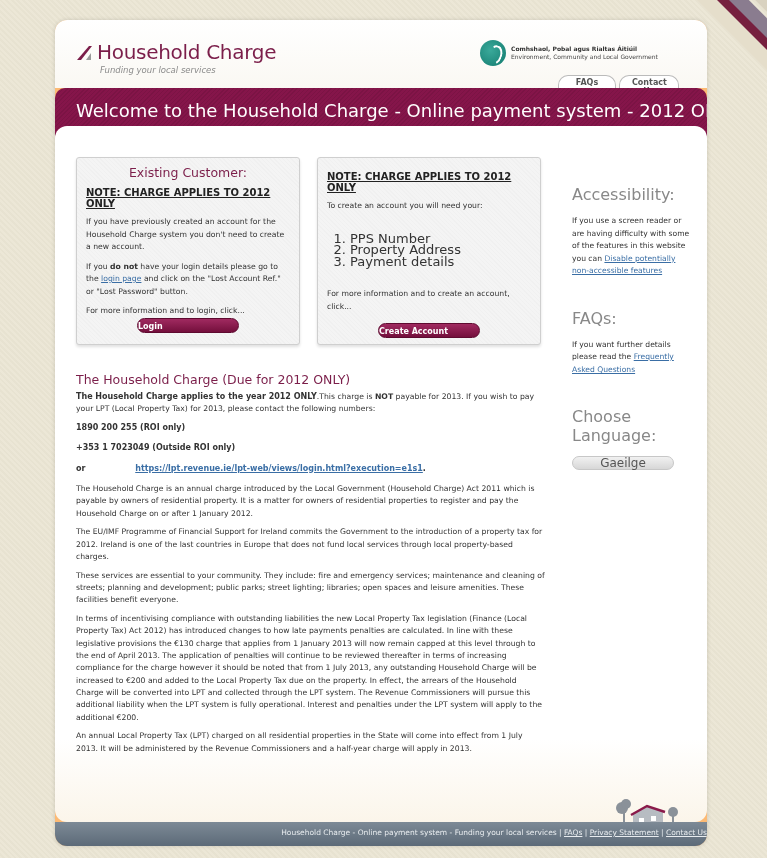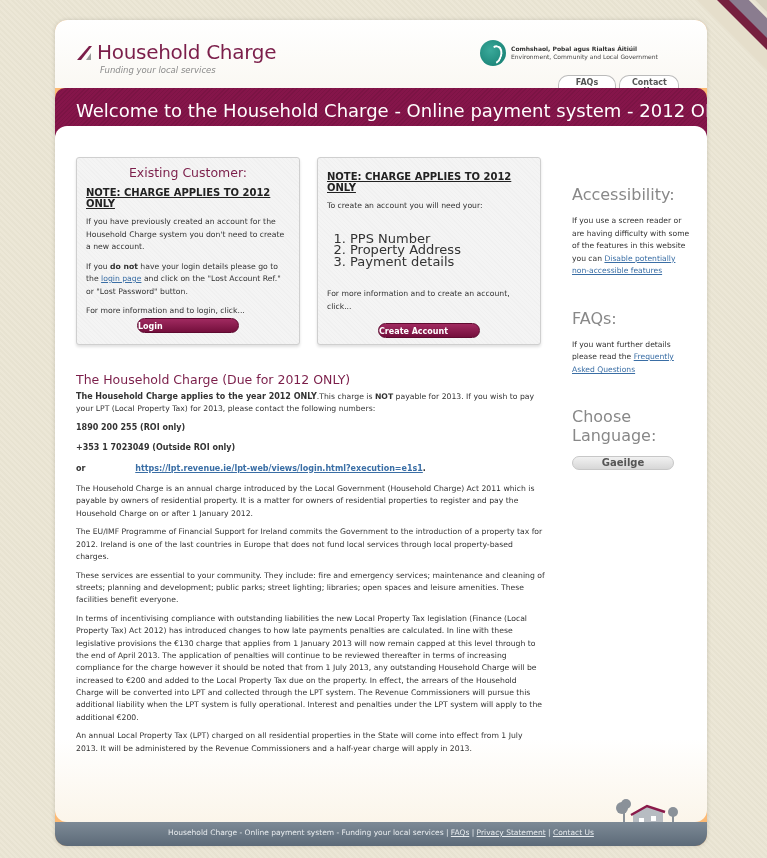--- a/index.html
+++ b/index.html
@@ -77,33 +77,33 @@
     display: block; margin: 0 auto 0; width: 102px; height: 15px; border-radius: 8px;
     background: linear-gradient(#a02a60, #740f3c); color: #fff; font-size: 8px; font-weight: bold;
     text-align: left; line-height: 15px; border: 1px solid #5e0a30;
   }
   .box.new .btn { margin-top: 10px; }
 
   .side { position: absolute; left: 517px; top: 28px; width: 120px; }
   .side-h { font-size: 16px; color: #888; margin-bottom: 11px; margin-top: 31px; }
   .side p { font-size: 7.6px; line-height: 12.5px; color: #333; margin-bottom: 14px; }
   .side a { color: #3a6ea5; text-decoration: underline; }
-  .lang-btn { width: 102px; height: 14px; border-radius: 7px; background: linear-gradient(#f1f1f1, #d7d7d7); border: 1px solid #c7c7c7; font-size: 10px; font-weight: bold; color: #555; text-align: center; line-height: 12px; }
+  .lang-btn { width: 102px; height: 14px; border-radius: 7px; background: linear-gradient(#f1f1f1, #d7d7d7); border: 1px solid #c7c7c7; font-size: 12px; font-weight: normal; color: #555; text-align: center; line-height: 12px; }
 
   .main { position: absolute; left: 21px; top: 246px; width: 470px; }
   .main h2 { font-size: 12.5px; font-weight: normal; color: #7b1e4a; margin-bottom: 4px; }
   .main p { font-size: 7.7px; line-height: 12.3px; color: #333; margin-bottom: 6.5px; }
   .main p.strong { font-weight: bold; font-size: 8px; margin-bottom: 8px; }
   .main a { color: #3a6ea5; text-decoration: underline; font-weight: bold; margin-left: 47px; }
 
   .footer {
     position: absolute; left: 0; top: 802px; width: 652px; height: 24px;
     background: linear-gradient(#7d8a96, #5c6a78);
   }
-  .footer-text { position: absolute; left: 0; right: 0; top: 10px; text-align: center; font-size: 7.5px; color: #e8ecef; white-space: nowrap; }
+  .footer-text { position: absolute; left: 0; right: 0; top: 10px; text-align: right; font-size: 7.5px; color: #e8ecef; white-space: nowrap; }
   .footer-text a { color: #e8ecef; text-decoration: underline; }
   .house { position: absolute; left: 558px; top: 778px; width: 70px; height: 30px; }
 </style>
 </head>
 <body>
 
 <div class="stripes">
   <span class="s1"></span>
     <span class="s3"></span>
     <span class="s2"></span>

